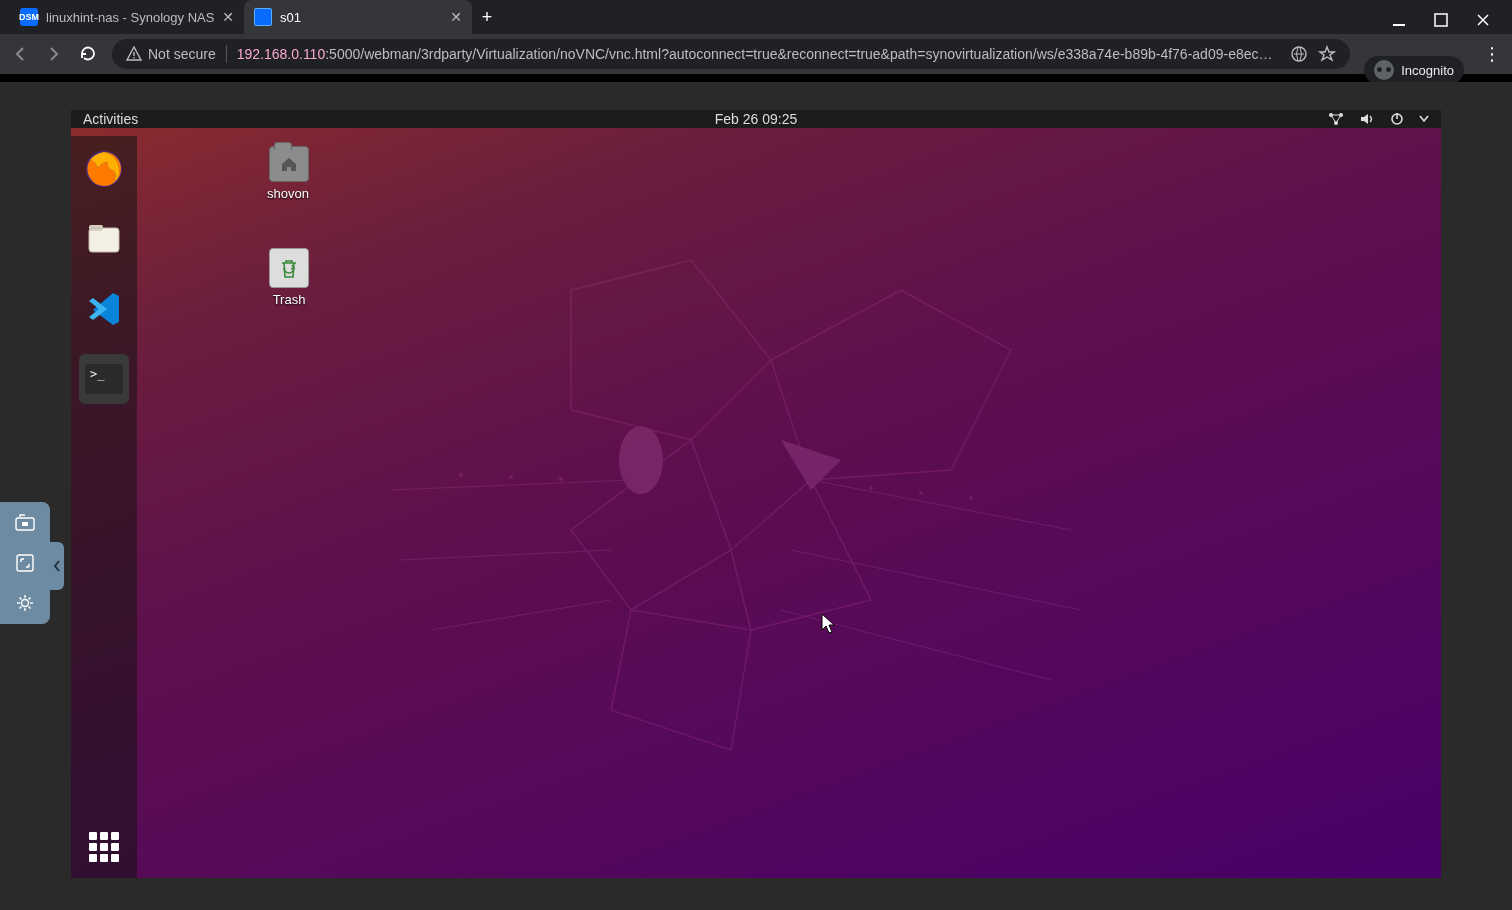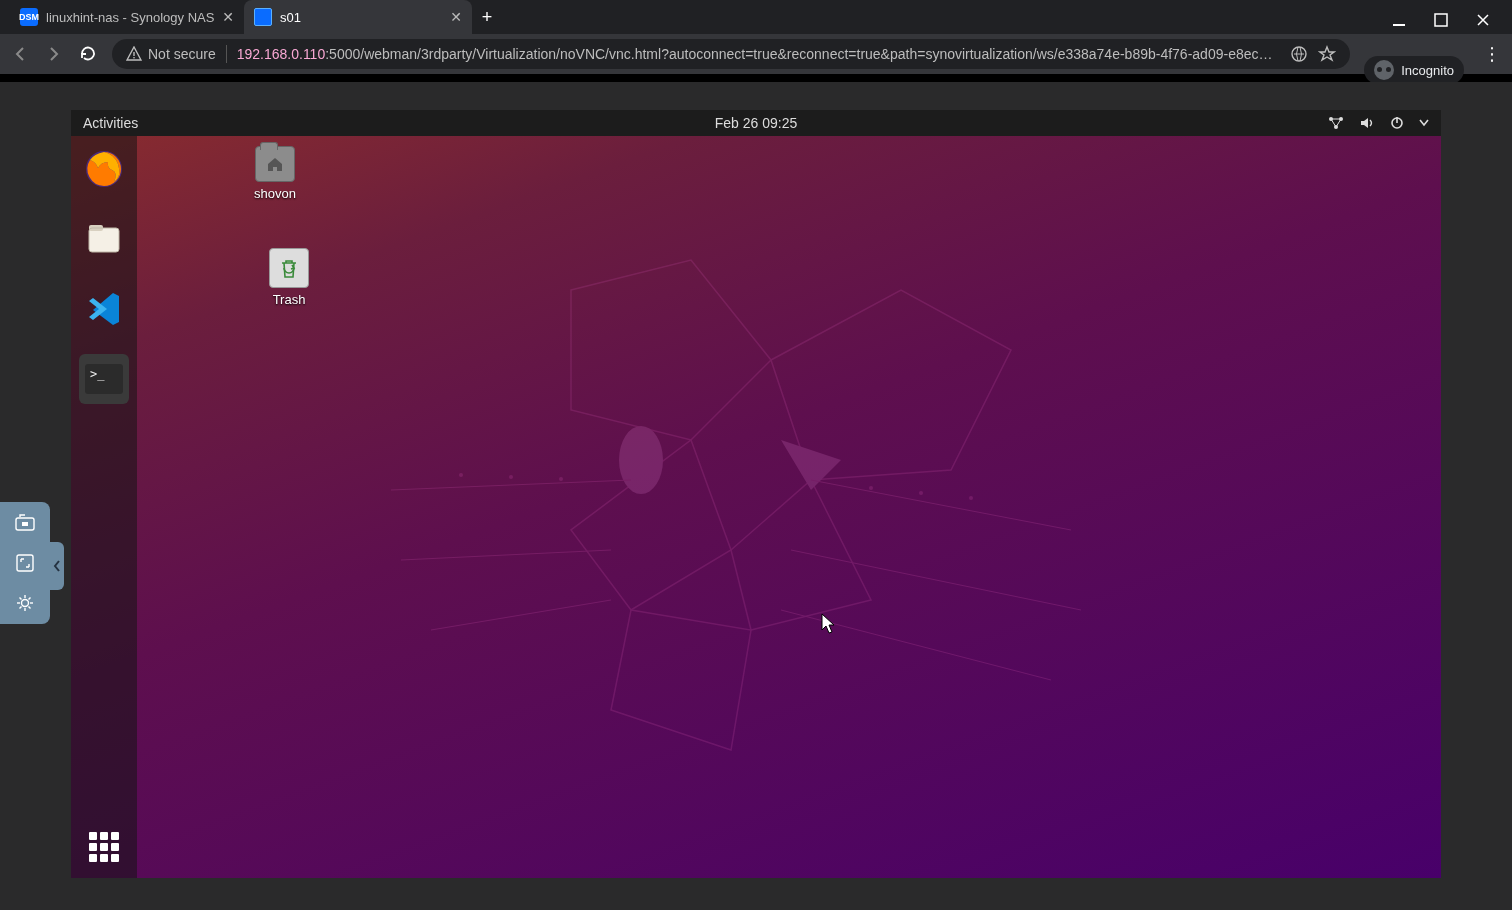--- a/index.html
+++ b/index.html
@@ -121,21 +121,21 @@
   overflow:hidden;
 }
 .focal-fossa{
   position:absolute;
   left:240px; top:120px;
   width:820px; height:560px;
   opacity:0.25;
   pointer-events:none;
 }
 .topbar{
-  height:26px;
+  height:18px;
   background:#1c1c1c;
   display:flex;
   align-items:center;
   justify-content:space-between;
   padding:0 12px;
   color:#ddd;
   font-size:14px;
 }
 .topbar .center{position:absolute;left:50%;transform:translateX(-50%);}
 .topbar .right{display:flex;align-items:center;gap:14px;}
@@ -385,21 +385,21 @@
           <div></div>
           <div></div>
           <div></div>
           <div></div>
           <div></div>
           <div></div>
           <div></div>
       </div>
     </div>
 
-    <div class="desktop-icon" style="left:170px;top:36px;">
+    <div class="desktop-icon" style="left:170px;top:36px;align-items:flex-end;">
       <div class="folder-icon">
         <div class="folder-tab"></div>
         <svg width="18" height="16" viewBox="0 0 18 16">
             <path d="M2 8 L9 2 L16 8 V15 H11 V11 H7 V15 H2 Z" fill="#555"></path>
           </svg>
       </div>
       <div class="label">shovon</div>
     </div>
     <div class="desktop-icon" style="left:184px;top:138px;">
       <div class="trash-icon">

